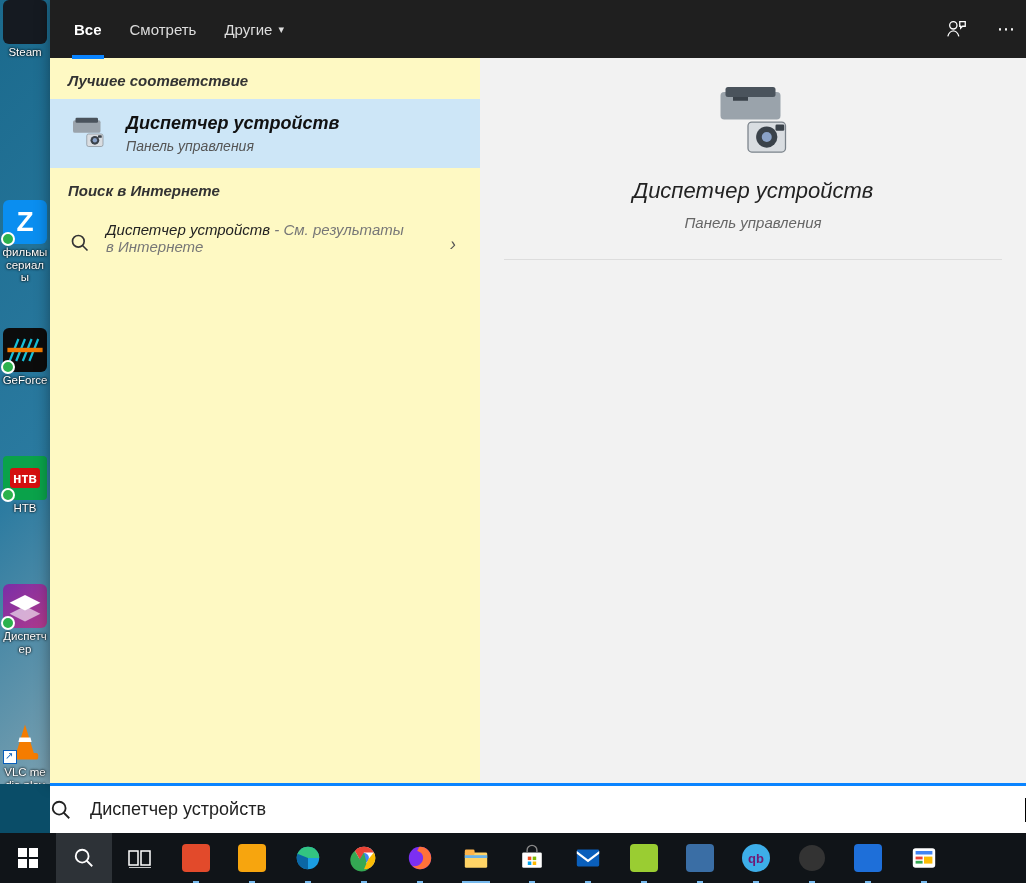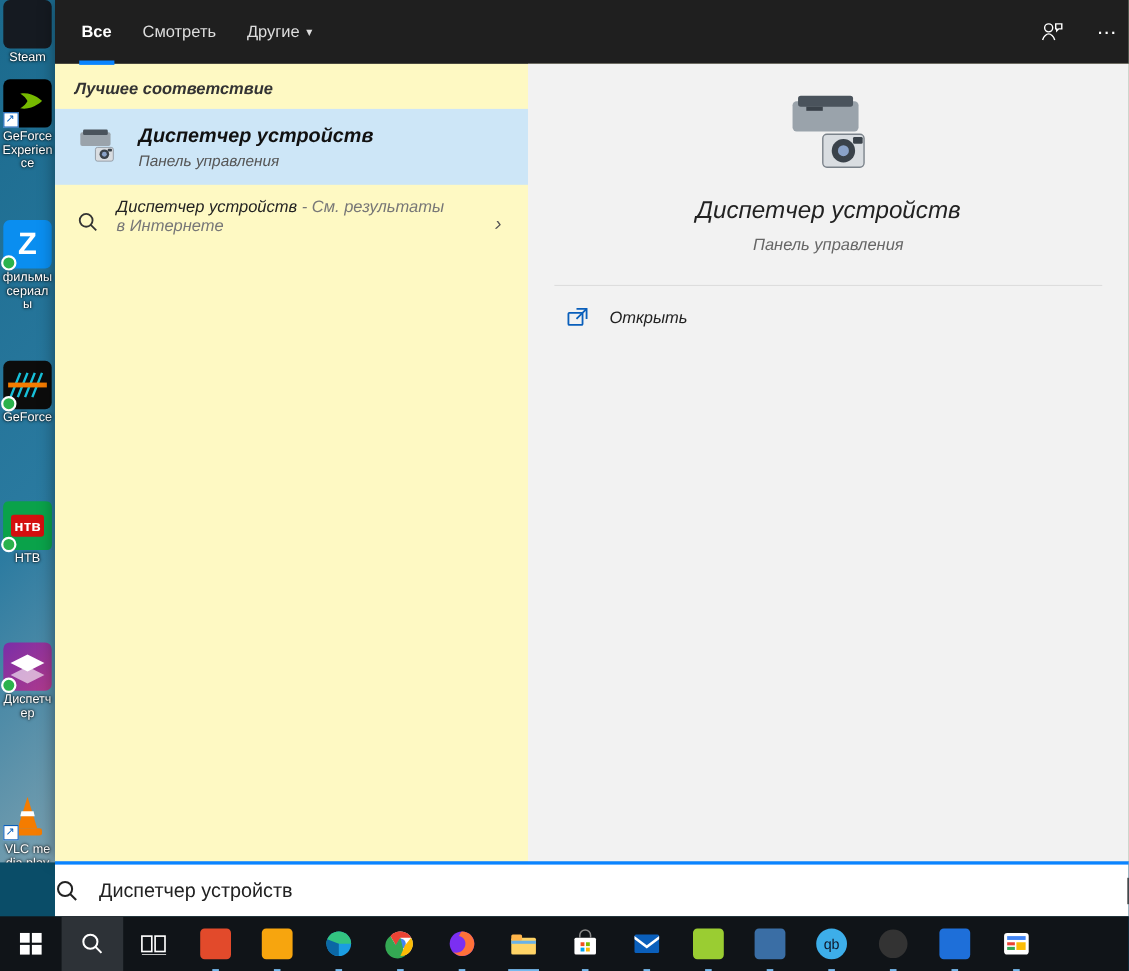--- a/index.html
+++ b/index.html
@@ -73,29 +73,20 @@
   svg { display:block; }
 </style>
 </head>
 <body>
 
 <div class="desktop-strip" id="deskstrip">
     <div class="dicon" style="top: 0px;">
       <div class="box" style="background:#151a21"></div>
       <div class="lbl">Steam</div>
     </div>
-    <div class="dicon" style="top: 72px;">
-      <div class="box" style="background:#000">
-        <svg viewBox="0 0 40 40">
-          <path fill="#76b900" d="M14 12c10-2 18 6 18 6s-8 8-18 6c4-2 6-6 6-6s-2-4-6-6z"></path>
-        </svg>
-        <span class="shortcut"></span>
-      </div>
-      <div class="lbl">GeForce Experience</div>
-    </div>
     <div class="dicon" style="top: 200px;">
       <div class="box" style="background:#0a8ef0">
         <span style="color:#fff;font-size:28px;font-weight:700;display:flex;align-items:center;justify-content:center;width:100%;height:100%;">Z</span>
         <span class="status"></span>
       </div>
       <div class="lbl">фильмы сериалы</div>
     </div>
     <div class="dicon" style="top: 328px;">
       <div class="box" style="background:#0c0c0c">
         <svg viewBox="0 0 40 40">
@@ -169,20 +160,21 @@
             <circle cx="43" cy="42" r="3.5" fill="#8aa2c8"></circle>
             <rect x="48" y="34" width="6" height="4" rx="1" fill="#3a424a"></rect>
           </svg>
         </div>
         <div class="txt">
           <div class="title">Диспетчер устройств</div>
           <div class="sub">Панель управления</div>
         </div>
       </div>
 
+      <div class="section-title">Поиск в Интернете</div>
 
       <div class="web-item">
         <div class="ic">
           <svg viewBox="0 0 24 24" width="20" height="20" fill="none" stroke="#333" stroke-width="2">
               <circle cx="10" cy="10" r="7"></circle>
               <path d="M15 15l6 6"></path>
             </svg>
         </div>
         <div class="txt">
           <span>Диспетчер устройств</span><span class="hint"> - См. результаты в Интернете</span>
@@ -201,30 +193,20 @@
             <rect x="28" y="32" width="30" height="24" rx="3" fill="#d9dde1" stroke="#7a828a"></rect>
             <circle cx="43" cy="44" r="8.5" fill="#3a424a"></circle>
             <circle cx="43" cy="44" r="4" fill="#8aa2c8"></circle>
             <rect x="50" y="34" width="7" height="5" rx="1" fill="#3a424a"></rect>
           </svg>
         </div>
         <div class="title">Диспетчер устройств</div>
         <div class="sub">Панель управления</div>
       </div>
       <div class="divider"></div>
-      <div class="action-row">
-        <span class="ic">
-          <svg viewBox="0 0 24 24" width="22" height="22" fill="none" stroke="#0a5fbb" stroke-width="1.8">
-            <rect x="3" y="7" width="14" height="12" rx="1"></rect>
-              <path d="M11 3h10v10"></path>
-              <path d="M21 3L11 13"></path>
-          </svg>
-        </span>
-        <span>Открыть</span>
-      </div>
     </div>
   </div>
 </div>
 
 <div class="search-bar">
   <span class="ic">
     <svg viewBox="0 0 24 24" width="22" height="22" fill="none" stroke="#222" stroke-width="2">
         <circle cx="10" cy="10" r="7"></circle>
         <path d="M15 15l6 6"></path>
       </svg>
@@ -316,21 +298,21 @@
     </div>
     <div class="tbtn">
       <div class="appicon" style="background:#9acd32;"></div>
       <span class="under" style="width:6px;left:25px;"></span>
     </div>
     <div class="tbtn">
       <div class="appicon" style="background:#3a6ea5;"></div>
       <span class="under" style="width:6px;left:25px;"></span>
     </div>
     <div class="tbtn">
-      <div style="width:28px;height:28px;border-radius:50%;background:#3daee9;display:flex;align-items:center;justify-content:center;color:#0f172a;font-size:13px;font-weight:400;text-align:center;">qb</div>
+      <div style="width:28px;height:28px;border-radius:50%;background:#3daee9;display:flex;align-items:center;justify-content:center;color:#701a75;font-size:13px;font-weight:700;text-align:center;">qb</div>
       <span class="under" style="width:6px;left:25px;"></span>
     </div>
     <div class="tbtn">
       <div style="width:26px;height:26px;border-radius:50%;background:#333;"></div>
       <span class="under" style="width:6px;left:25px;"></span>
     </div>
     <div class="tbtn">
       <div class="appicon" style="background:#1e6fd9;"></div>
       <span class="under" style="width:6px;left:25px;"></span>
     </div>

